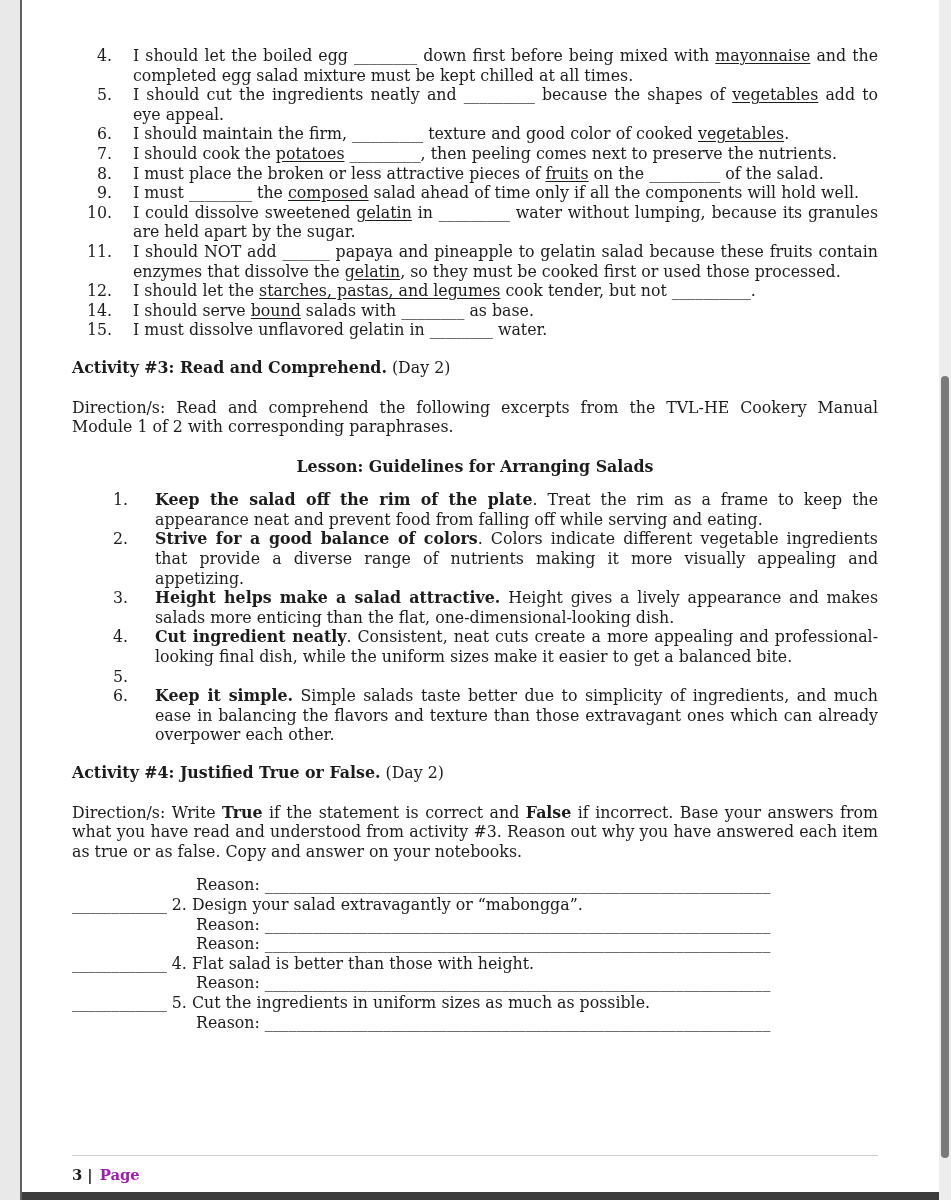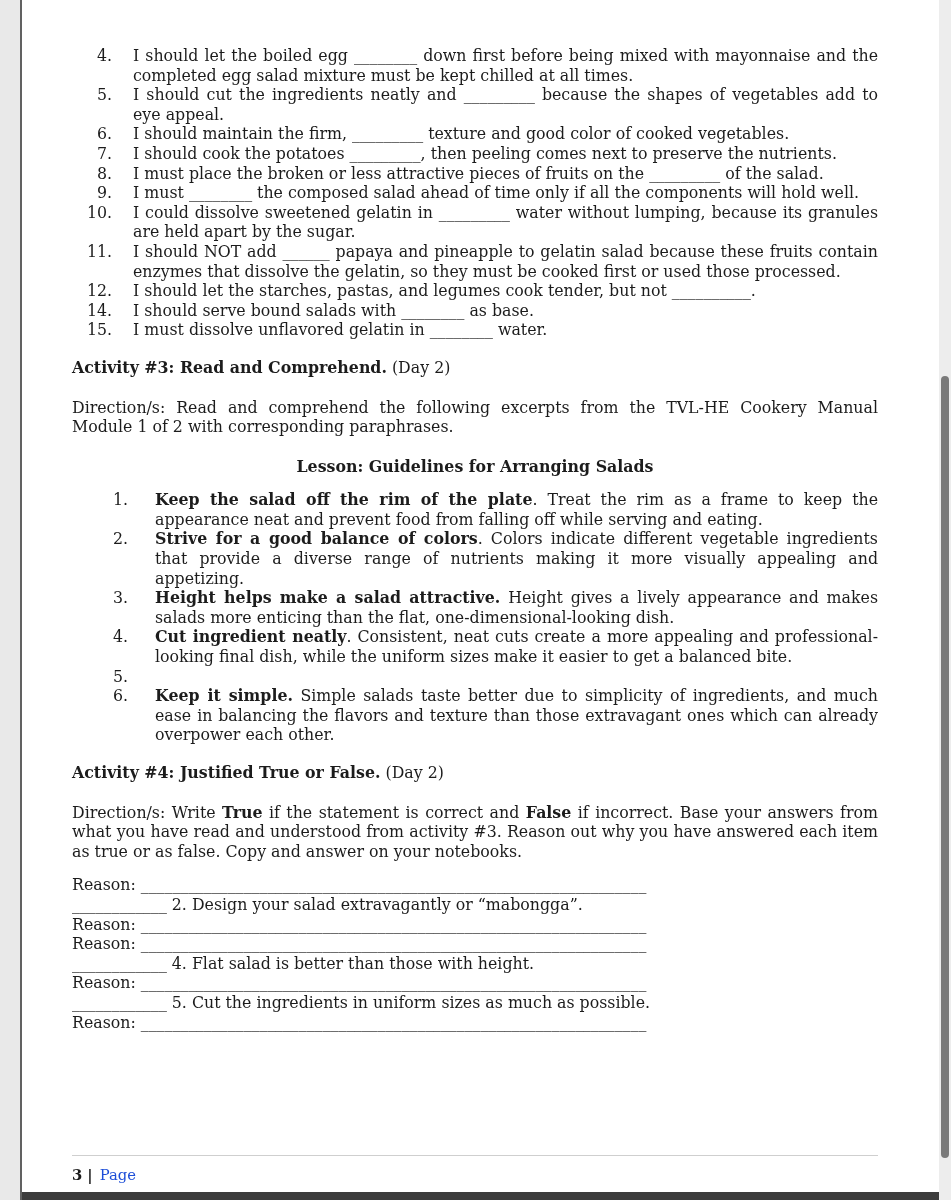--- a/index.html
+++ b/index.html
@@ -8,43 +8,43 @@
   .left-gutter{position:absolute;left:0;top:0;width:20px;height:1200px;background:#e9e9e9;}
   .page-edge{position:absolute;left:20px;top:0;width:2px;height:1200px;background:#616161;}
   .page{position:absolute;left:22px;top:0;width:917px;height:1192px;background:#ffffff;}
   .bottom-bar{position:absolute;left:22px;top:1192px;width:917px;height:8px;background:#3c3c3c;}
   .scrollbar{position:absolute;right:0;top:0;width:12px;height:1200px;background:#ededed;}
   .scroll-thumb{position:absolute;left:2px;top:376px;width:8px;height:782px;background:#7a7a7a;border-radius:4px;}
 
   .content{position:absolute;left:50px;top:0;width:806px;padding-top:46px;
            font-size:15.8px;line-height:19.6px;}
   .b{font-weight:700;text-align:center;}
-  .u{text-underline-offset:2px;}
+  .u{text-decoration:underline;text-underline-offset:2px;}
 
   .quiz-item{display:flex;}
   .quiz-num{flex:none;width:61px;box-sizing:border-box;padding-right:21px;text-align:right;}
   .quiz-text{flex:1;text-align:justify;}
 
   .activity-heading{margin:18px 0 20px 0;}
   .para{text-align:justify;}
   .lesson-title{margin:20px 0 14px 0;text-align:center;font-weight:700;}
 
   .g-item{display:flex;}
   .g-num{flex:none;width:83px;box-sizing:border-box;padding-right:27px;text-align:right;}
   .g-text{flex:1;text-align:justify;}
 
   .tf-list{margin-top:14px;}
   .tf-main{padding-left:124px;text-indent:-124px;text-align:justify;}
-  .tf-reason{white-space:nowrap;overflow:hidden;}
+  .tf-reason{margin-left:124px;white-space:nowrap;overflow:hidden;}
 
   .footer{position:absolute;left:50px;top:1155px;width:806px;border-top:1px solid #cfcfcf;
           padding-top:9px;font-size:14.8px;line-height:19px;}
   .footer .page-num{font-weight:700;color:#1c1c1c;}
   .footer .pipe{font-weight:700;margin:0 7px 0 5px;color:#1c1c1c;}
-  .footer .page-word{color:#1d4ed8;}
+  .footer .page-word{color:#a21caf;font-weight:bold;}
 </style>
 </head>
 <body>
 
 <div class="viewport">
   <div class="left-gutter"></div>
   <div class="page-edge"></div>
 
   <div class="page">
     <div class="content">

